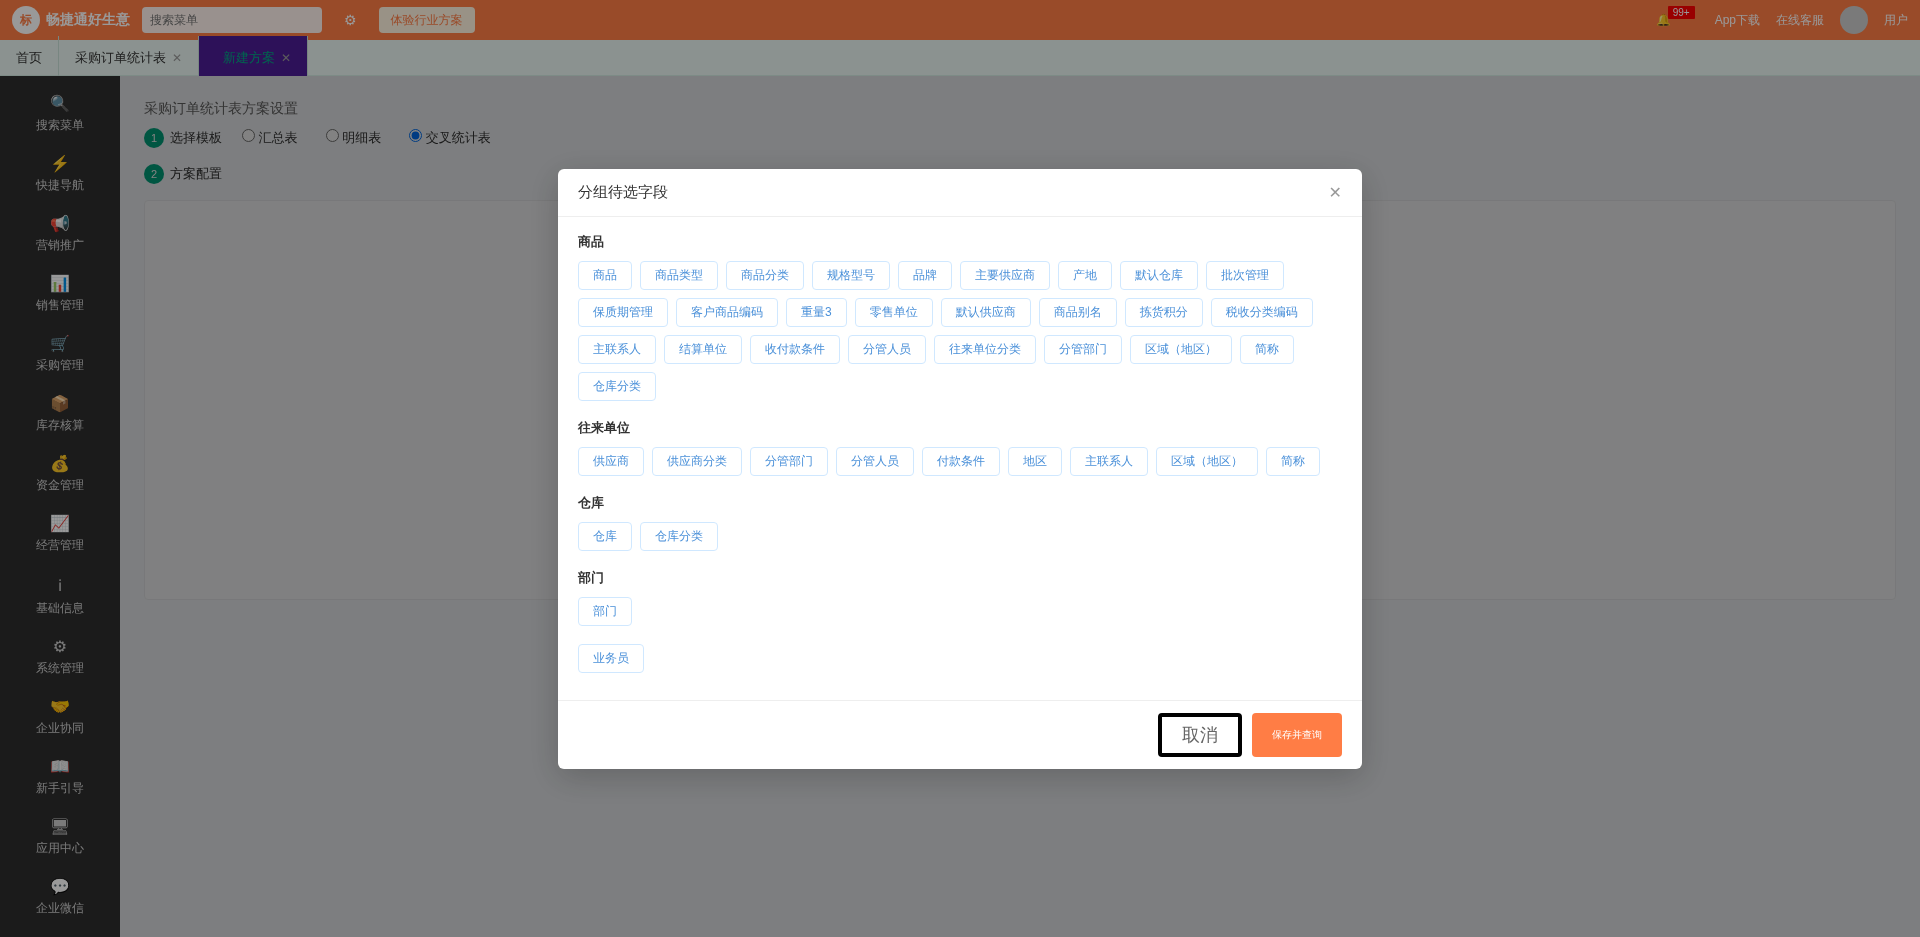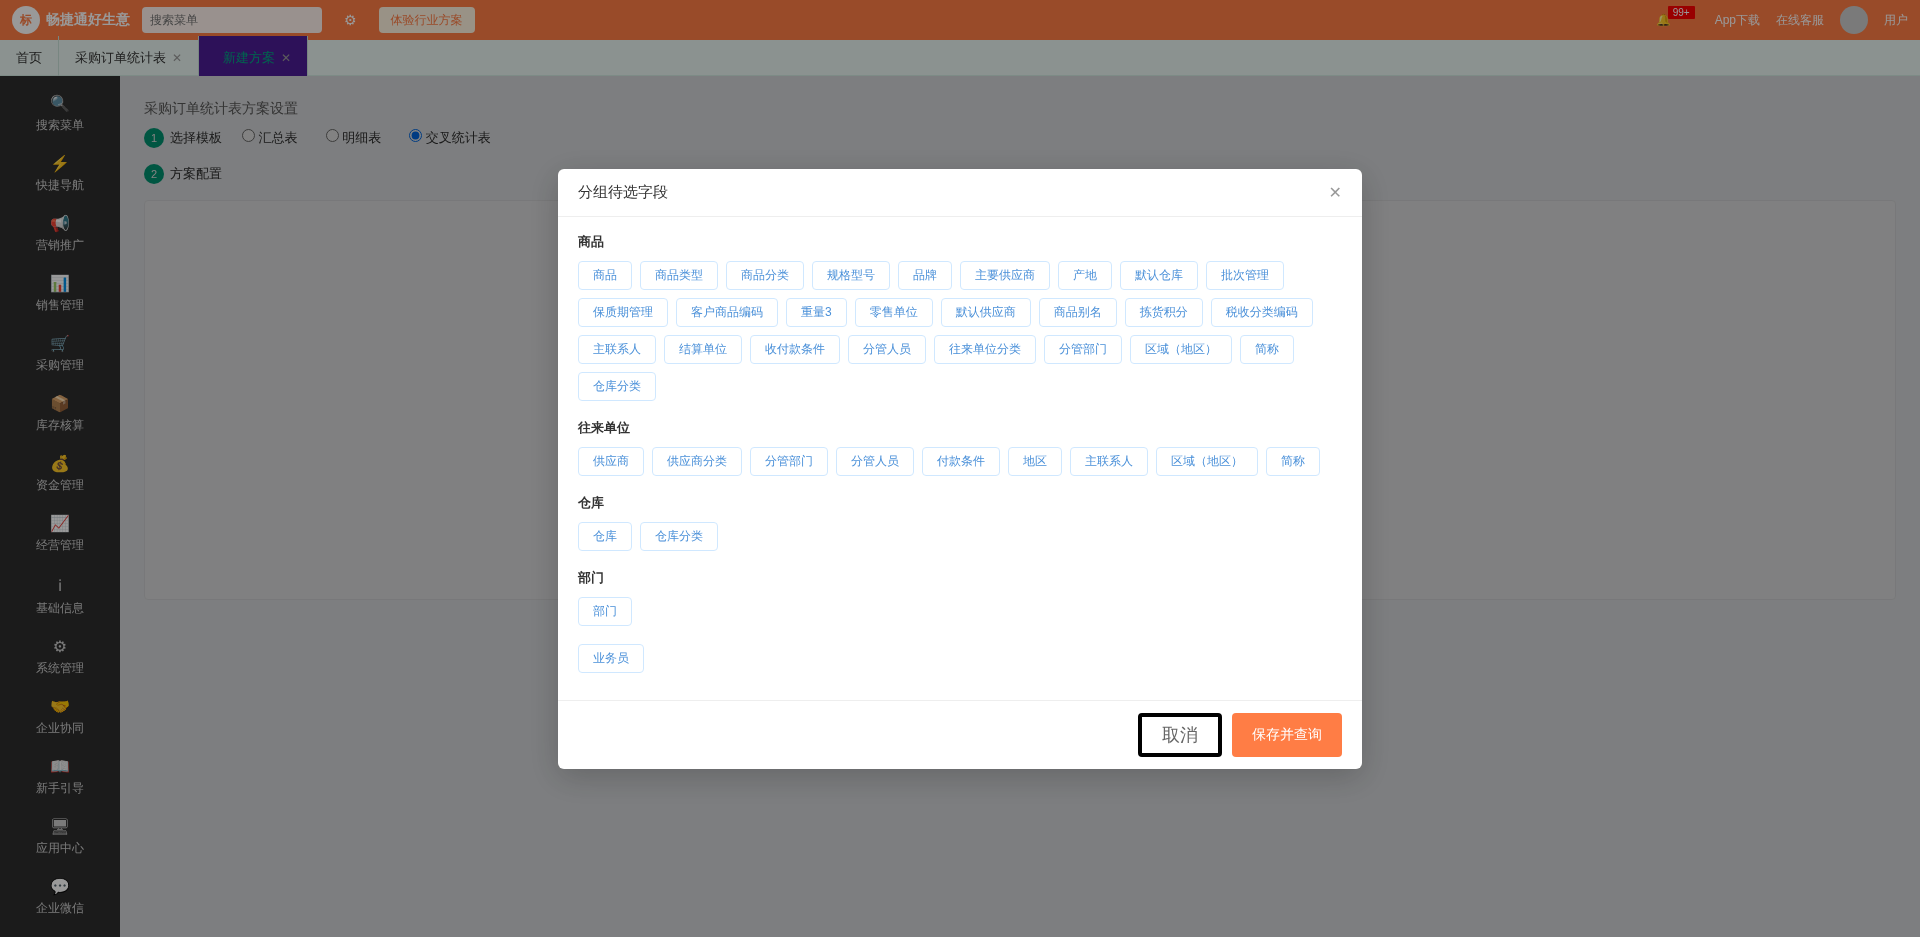--- a/index.html
+++ b/index.html
@@ -237,21 +237,21 @@
       cursor: pointer;
       font-size: 18px;
     }
     .btn-save {
       padding: 6px 20px;
       border: none;
       border-radius: 4px;
       background: #ff7d45;
       color: white;
       cursor: pointer;
-      font-size: 14px;
+      font-size: 10px;
     }
 
     
     .modal-body::-webkit-scrollbar { width: 6px; }
     .modal-body::-webkit-scrollbar-track { background: #f5f5f5; }
     .modal-body::-webkit-scrollbar-thumb { background: #ccc; border-radius: 3px; }
 
     
     .bg-content {
       padding: 12px;

